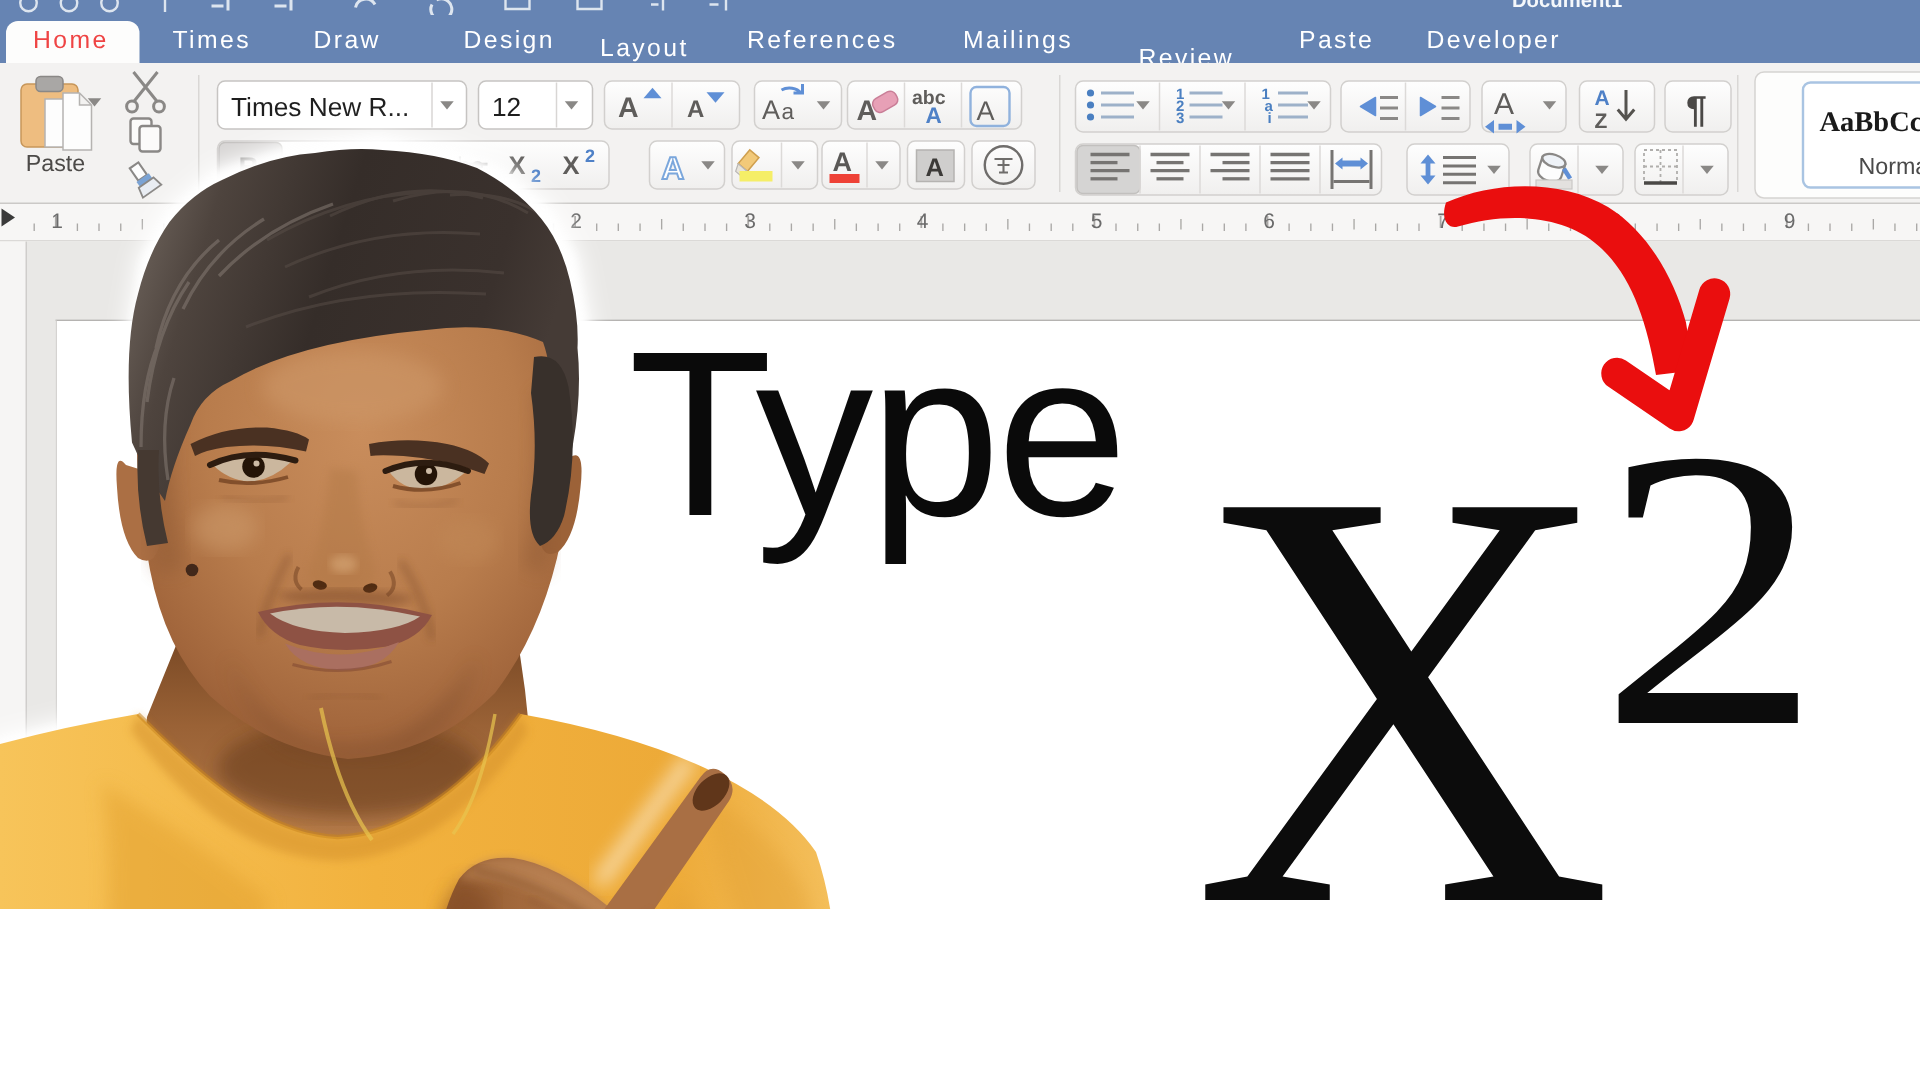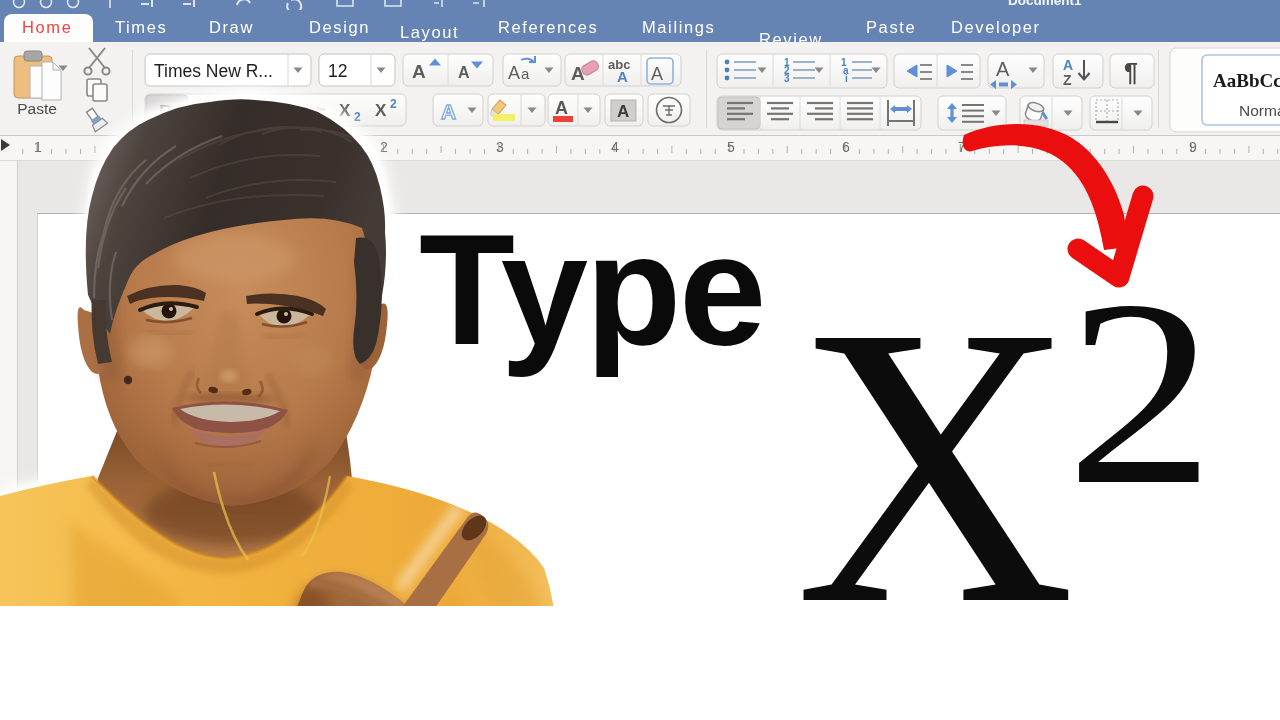--- a/index.html
+++ b/index.html
@@ -371,21 +371,21 @@
     <span class="tick-num" style="left:962px">7</span>
     <span class="tick-num" style="left:1077px">8</span>
     <span class="tick-num" style="left:1193px">9</span>
   </div>
 
   <div class="abs" style="left:0;top:161px;width:1280px;height:559px;background:#e9e8e6"></div>
   <div class="abs" style="left:0;top:161px;width:18px;height:559px;background:#f6f5f4;border-right:1px solid #cfcdcb;box-sizing:border-box"></div>
   <div class="abs" style="left:37px;top:213px;width:1243px;height:507px;background:#fff;border-top:1px solid #b5b3b1;border-left:1px solid #d5d3d1;box-sizing:border-box"></div>
   <div class="abs" style="left:80px;top:576px;width:40px;height:3px;background:#555"></div>
   <div id="big-content">
-  <div class="abs" style="left:419px;top:211px;white-space:nowrap;color:#0a0a0a;font-weight:bold;font-size:157px;line-height:1;letter-spacing:-2.5px;">Type</div>
+  <div class="abs" style="left:419px;top:211px;white-space:nowrap;color:#0a0a0a;font-weight:normal;font-size:157px;line-height:1;letter-spacing:-2.5px;">Type</div>
   <div class="abs" style="left:0;top:0;color:#0c0c0c;font-family:'Liberation Serif',serif;">
         <span style="position:absolute;left:795px;top:266px;font-size:400px;line-height:1;transform:scaleX(0.97);transform-origin:left top;">X</span>
         <span style="position:absolute;left:1066px;top:260px;font-size:266px;line-height:1;transform:scaleX(1.12);transform-origin:left top;">2</span>
       </div>
   <div class="abs" style="left:633px;top:618px;white-space:nowrap;color:#1c33de;font-weight:bold;font-size:77px;letter-spacing:-1px;transform:scaleX(0.828);transform-origin:left top;">SQUARED SYMBOL</div>
 </div>
   <svg id="person" class="abs" style="left:0;top:0" width="660" height="720" viewBox="0 0 660 720">
       <defs>
 <radialGradient id="faceHi" cx="0.52" cy="0.38" r="0.72">
  <stop offset="0" stop-color="#c98d5c"></stop>

